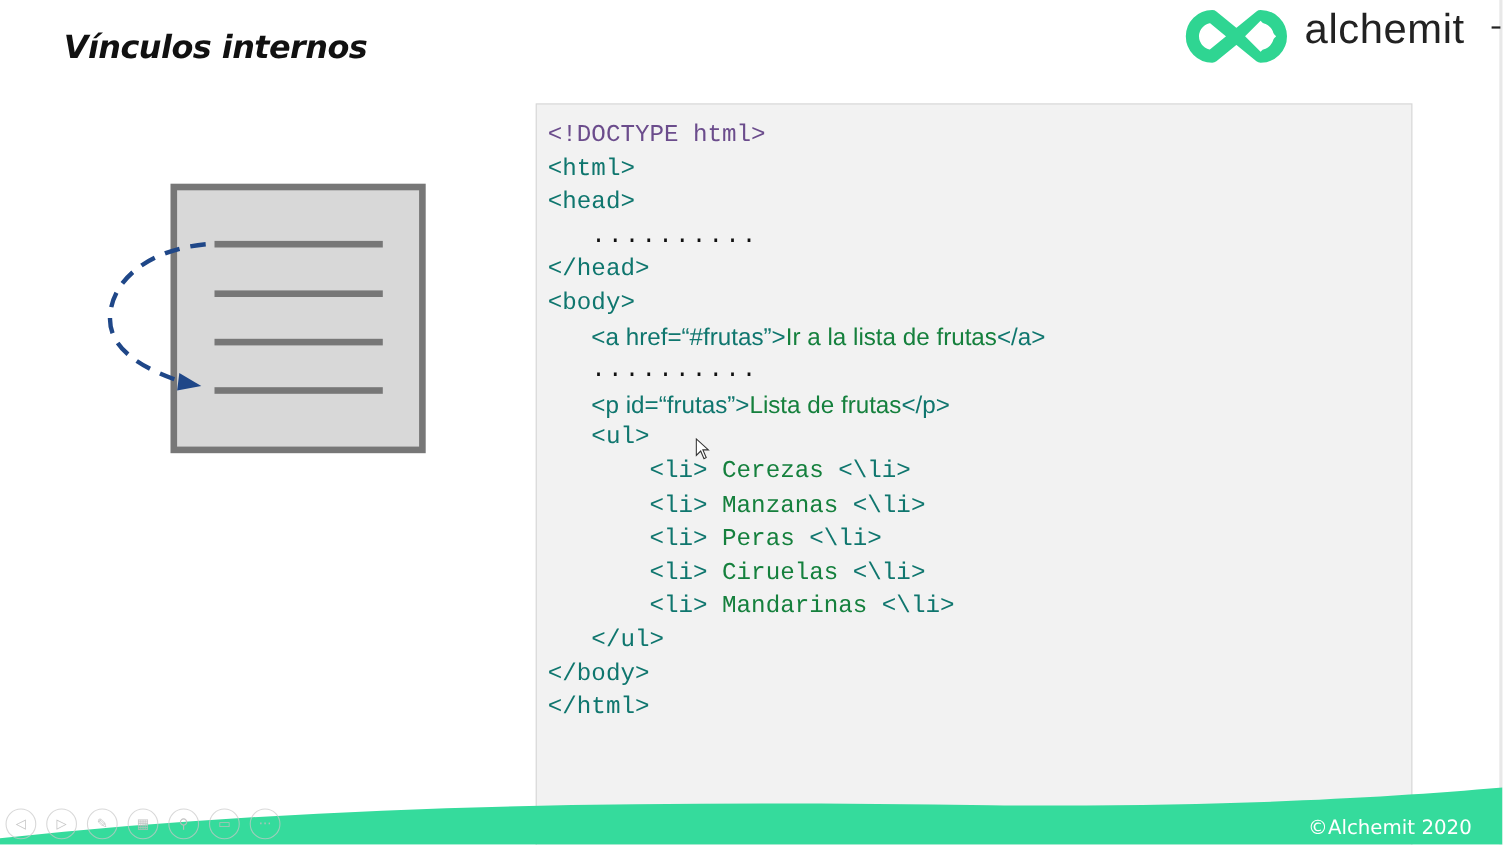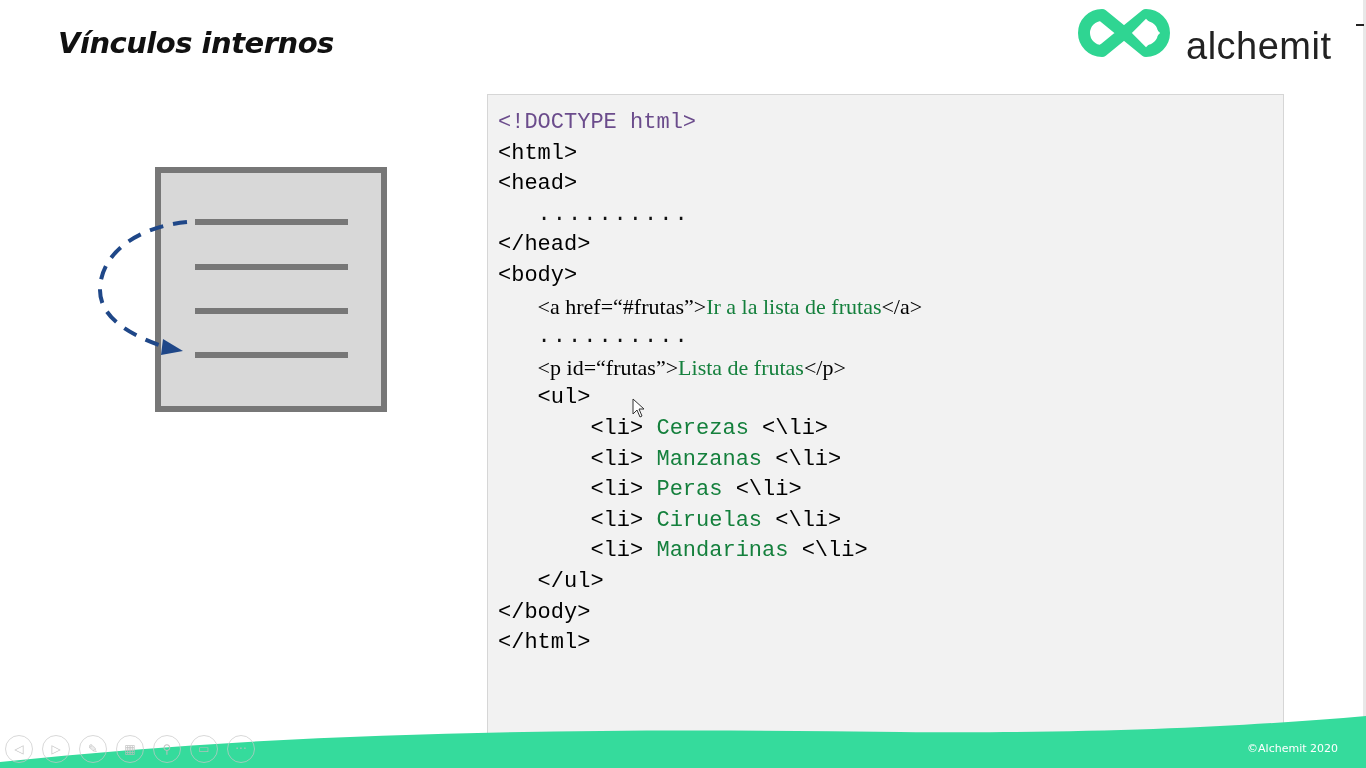--- a/index.html
+++ b/index.html
@@ -9,51 +9,51 @@
     font-family: "DejaVu Sans", sans-serif;
   }
   .slide-title {
     position: absolute; left: 58px; top: 26px;
     font-family: "DejaVu Sans", sans-serif;
     font-weight: bold; font-size: 29px; color: #111111; letter-spacing: -0.5px; font-style: italic;
   }
   .logo { position: absolute; left: 1076px; top: 6px; width: 272px; height: 54px; }
   .logo-mark { position: absolute; left: 0; top: 0; }
   .logo-text {
-    position: absolute; left: 110px; top: 19px;
+    position: absolute; left: 110px; top: 0;
     font-family: "Liberation Sans", sans-serif; font-size: 38px; color: #222;
     font-weight: normal; letter-spacing: 0.5px;
   }
   .right-edge { position: absolute; left: 1363px; top: 0; width: 3px; height: 768px; background: #e8e8e8; }
   .right-edge-tick { position: absolute; left: 1356px; top: 24px; width: 8px; height: 2px; background: #222; }
 
   .diagram { position: absolute; left: 95px; top: 165px; width: 300px; height: 250px; }
 
   .code-panel {
     position: absolute; left: 487px; top: 94px; width: 797px; height: 707px;
     background: #f2f2f2; border: 1px solid #d6d6d6; box-sizing: border-box;
   }
   .code {
     position: absolute; left: 10px; top: 13px;
     font-family: "Liberation Mono", monospace; font-size: 22px; line-height: 30.6px;
     white-space: pre; color: #1a1a6b;
   }
   .code .line { display: block; height: 30.6px; }
-  .tag { color: #000000; }
+  .tag { color: #0f766e; }
   .doctype { color: #6b4c8c; }
   .txt { color: #15803d; }
-  .cond { font-family: Liberation Serif, serif; letter-spacing: 0px; }
+  .cond { font-family: Liberation Sans, sans-serif; letter-spacing: 0px; }
   .dots { color: #111; letter-spacing: 2px; }
 
   .cursor { position: absolute; left: 632px; top: 398px; }
 
   .footer-wave { position: absolute; left: 0; top: 700px; width: 1366px; height: 68px; }
   .copyright {
     position: absolute; right: 28px; top: 742px;
-    font-family: "DejaVu Sans", sans-serif; font-size: 11px; color: #ffffff; margin-left: 28px;
+    font-family: "DejaVu Sans", sans-serif; font-size: 18px; color: #ffffff; margin-left: 28px;
   }
   .nav-controls { position: absolute; left: 5px; top: 735px; display: flex; gap: 9px; }
   .nav-btn {
     width: 28px; height: 28px; border-radius: 50%;
     border: 1px solid rgba(200,200,200,0.7); box-sizing: border-box;
     display: flex; align-items: center; justify-content: center;
     color: rgba(190,190,190,0.9); font-size: 12px; background: transparent;
   }
 </style>
 </head>

